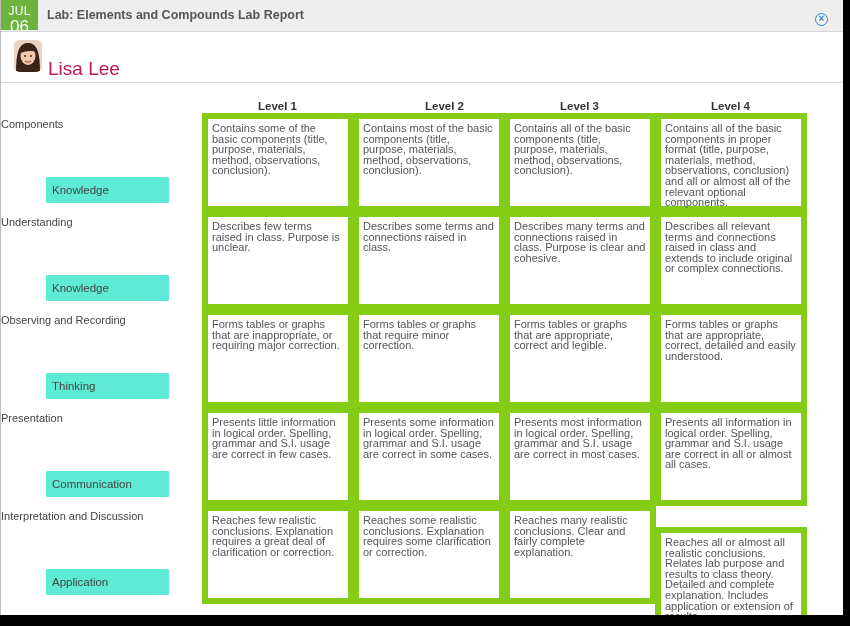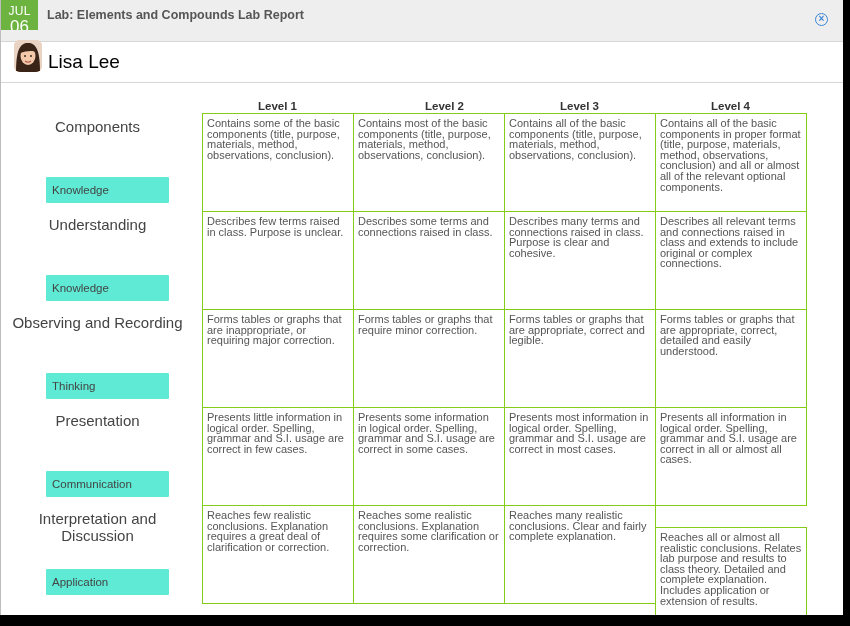--- a/index.html
+++ b/index.html
@@ -10,21 +10,21 @@
     position:relative;
   }
   .window {
     position:absolute; left:0; top:0; width:843px; height:615px;
     background:#fff;
     border-left:1px solid #bdbdbd;
     box-sizing:border-box;
     overflow:hidden;
   }
   .titlebar {
-    position:absolute; left:0; top:0; right:0; height:42px;
+    position:absolute; left:0; top:0; right:0; height:32px;
     background:#eeeeee;
     border-bottom:1px solid #d6d6d6;
     box-sizing:border-box;
   }
   .date-badge {
     position:absolute; left:0; top:0; width:37px; height:30px;
     background:#6cb33f; color:#fff; overflow:hidden;
     text-align:center;
   }
   .date-month { font-size:12px; line-height:12px; margin-top:5px; letter-spacing:0.3px; }
@@ -42,42 +42,42 @@
   }
   .student-header {
     position:absolute; left:0; top:30px; right:0; height:53px;
     border-bottom:1px solid #d6d6d6; box-sizing:border-box;
   }
   .avatar {
     position:absolute; left:13px; top:10px; width:28px; height:32px;
     border-radius:6px; overflow:hidden; background:#f2d2bd;
   }
   .student-name {
-    position:absolute; left:47px; top:21px;
-    font-size:19px; color:#000000;
+    position:absolute; left:47px; top:28px;
+    font-size:19px; color:#be185d;
   }
   .rubric {
     position:absolute; left:0; top:95px; width:843px;
   }
   .level-head {
     position:absolute; top:5px; width:151px; text-align:center;
     font-size:11.5px; font-weight:bold; color:#333;
   }
   .crit-label {
-    position:absolute; left:0; width:193px; text-align:center;
-    font-size:15px; color:#444;
+    position:absolute; left:0; width:193px; text-align:left;
+    font-size:11px; color:#444;
   }
   .cat-tag {
     position:absolute; left:45px; width:123px; height:26px;
     background:#5eead4; border-radius:1px;
     font-size:11.5px; color:#444; line-height:26px; padding-left:6px; box-sizing:border-box;
   }
   .cell {
     position:absolute; width:152px; height:99px;
-    border:1px solid #84cc16; box-sizing:border-box;
+    border:6px solid #84cc16; box-sizing:border-box;
     padding:4px 4px 0 4px;
     font-size:11px; line-height:10.6px; color:#555;
   }
 </style>
 </head>
 <body>
 
 <div class="window">
   <div class="titlebar">
     <div class="date-badge">

